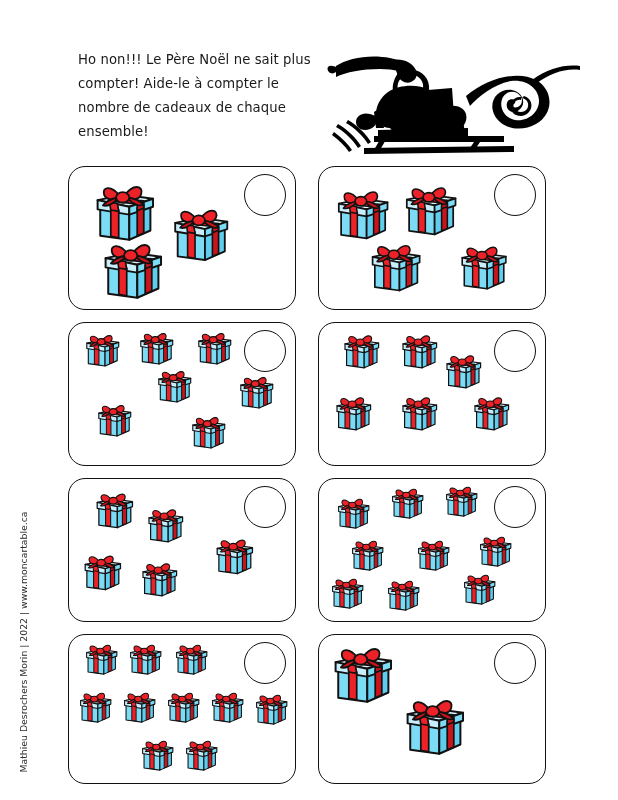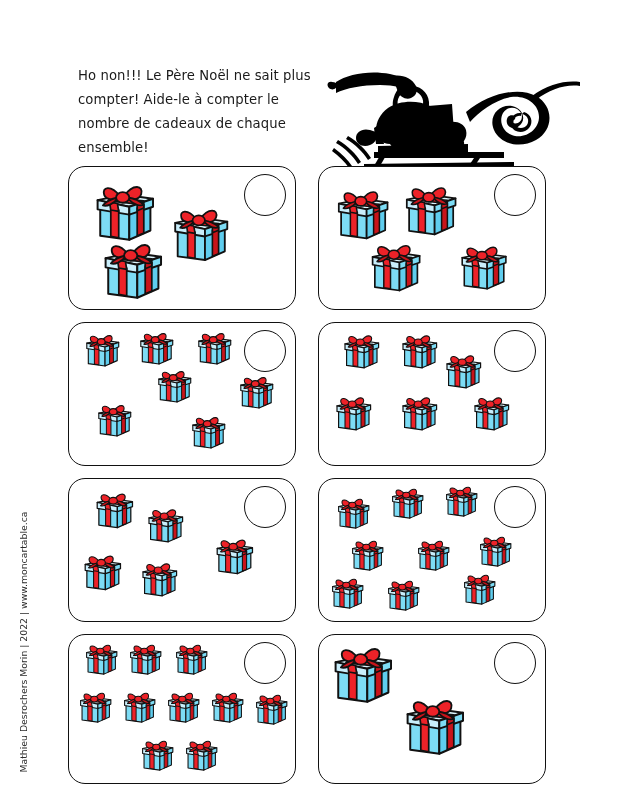--- a/index.html
+++ b/index.html
@@ -14,21 +14,21 @@
     position: relative;
     width: 618px;
     height: 800px;
     background: #ffffff;
     overflow: hidden;
   }
 
   
   #header {
     position: absolute;
-    left: 0; top: 16px;
+    left: 0; top: 0;
     width: 618px;
     height: 160px;
   }
   #instructions {
     position: absolute;
     left: 78px;
     top: 48px;
     width: 250px;
     font-family: "DejaVu Sans", sans-serif;
     font-size: 13.2px;

